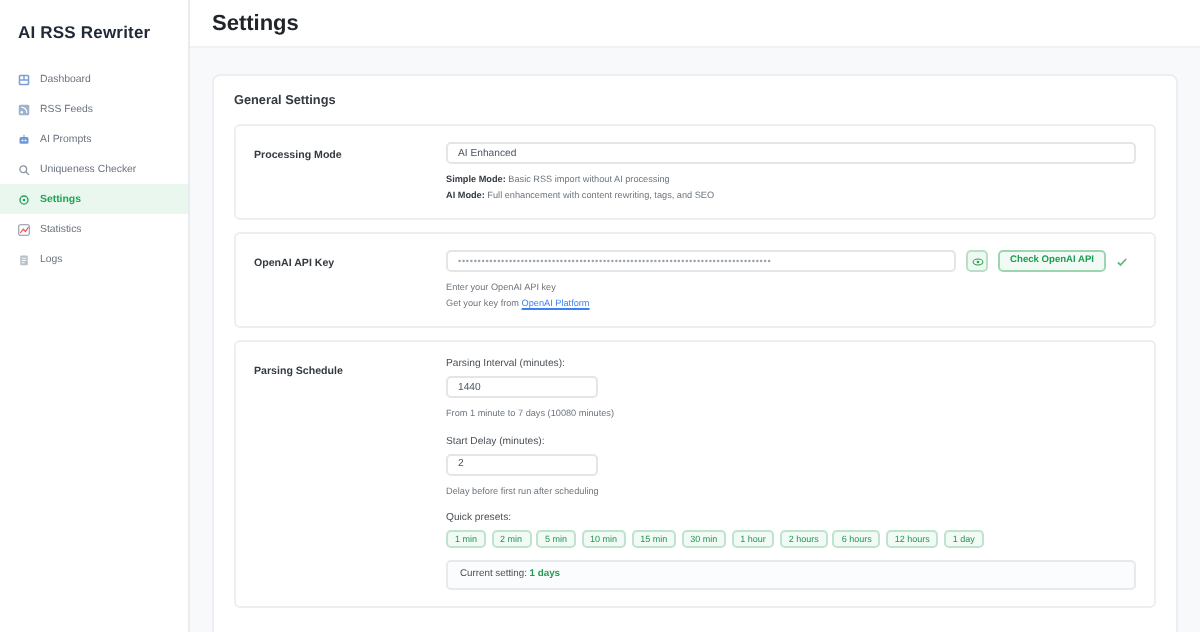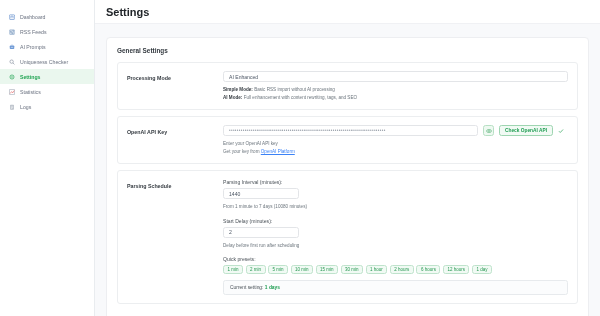--- a/index.html
+++ b/index.html
@@ -107,20 +107,21 @@
     background: #fbfcfd; padding: 4px 6px; font-size: 4.9px; color: #495057;
   }
   .current b { color: #1f9d52; }
 </style>
 </head>
 <body>
 
 <div class="app">
 
   <aside class="sidebar">
+    <div class="brand">AI RSS Rewriter</div>
     <nav class="nav">
 
       <div class="nav-item">
         <span class="nav-ico">
           <svg viewBox="0 0 16 16">
               <rect x="1" y="1" width="14" height="14" rx="2" fill="#7b9fd4"></rect>
               <rect x="3" y="3" width="4" height="4" fill="#fff"></rect>
               <rect x="9" y="3" width="4" height="4" fill="#fff"></rect>
               <rect x="3" y="9" width="10" height="4" fill="#fff"></rect>
             </svg>

